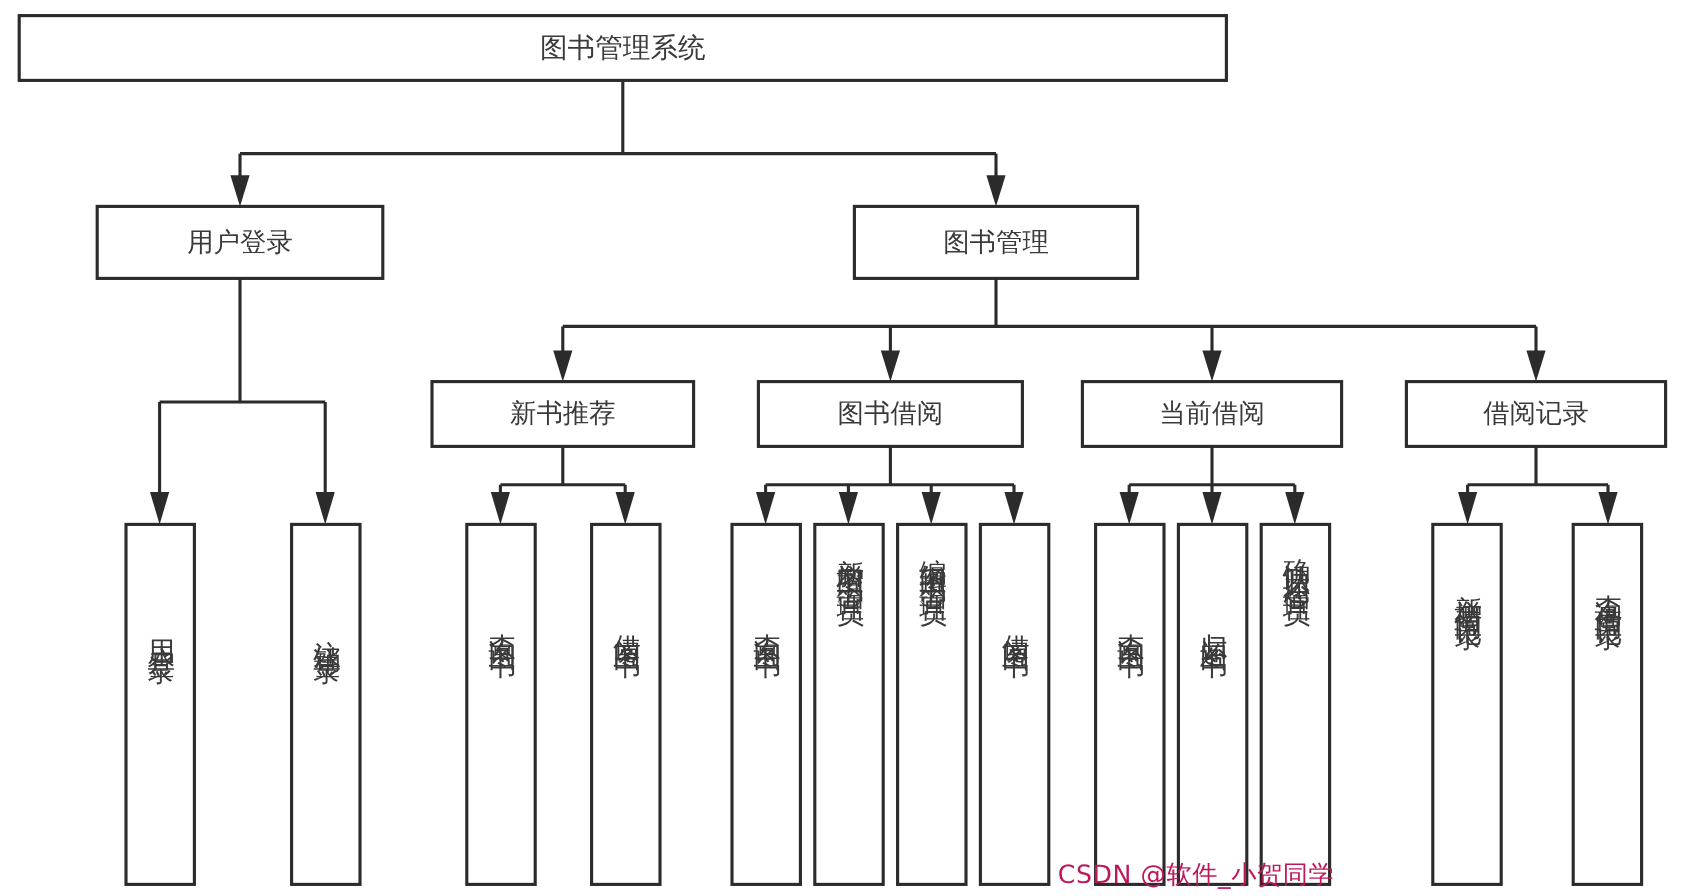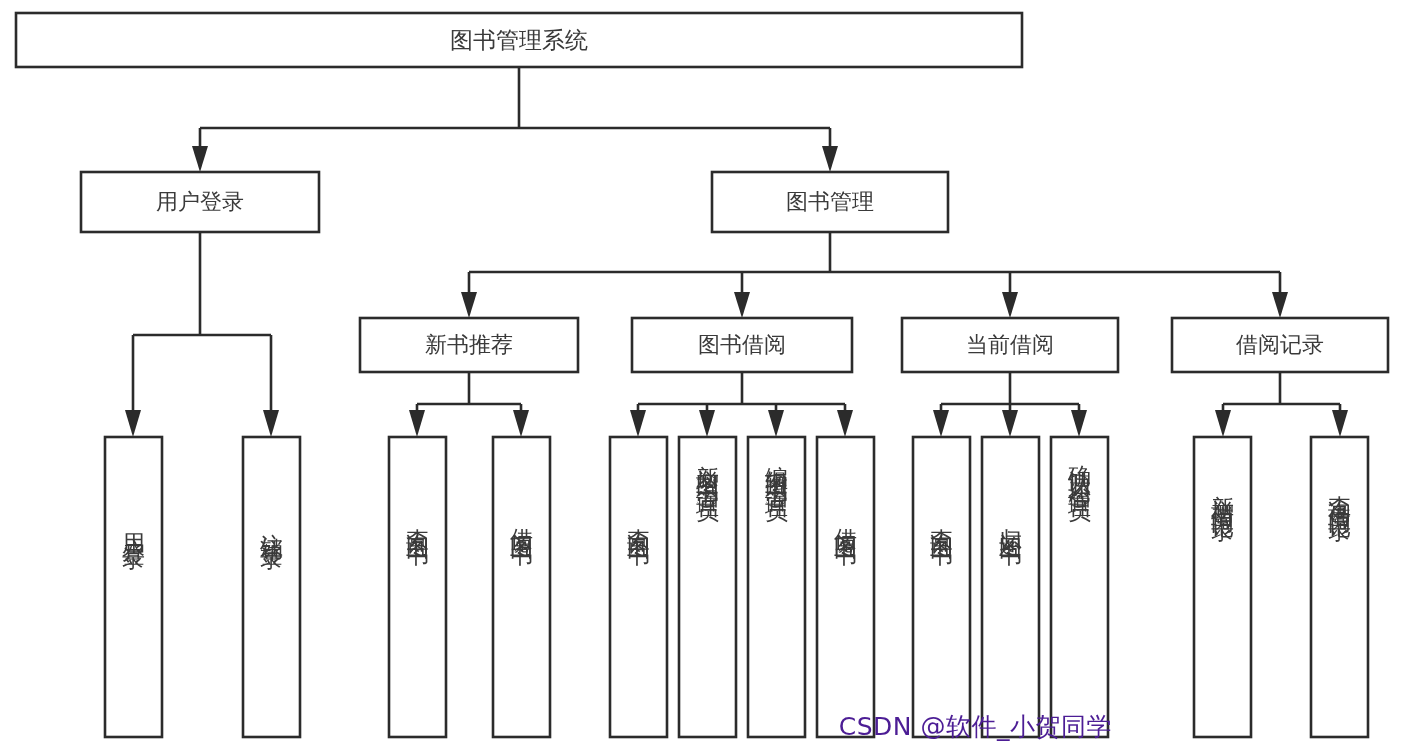--- a/index.html
+++ b/index.html
@@ -52,22 +52,22 @@
     letter-spacing:5px;
     color:#3a3a3a;
     white-space:nowrap;
   }
 
   .watermark{
     position:absolute;
     right:10px;
     bottom:4px;
     font-family:"DejaVu Sans","Liberation Sans",sans-serif;
-    font-size:25px;
-    color:#4c1d95;
+    font-size:21px;
+    color:#be185d;
     letter-spacing:0.5px;
     white-space:nowrap;
     pointer-events:none;
   }
 </style>
 </head>
 <body>
 
 <div id="diagram-root">
 

